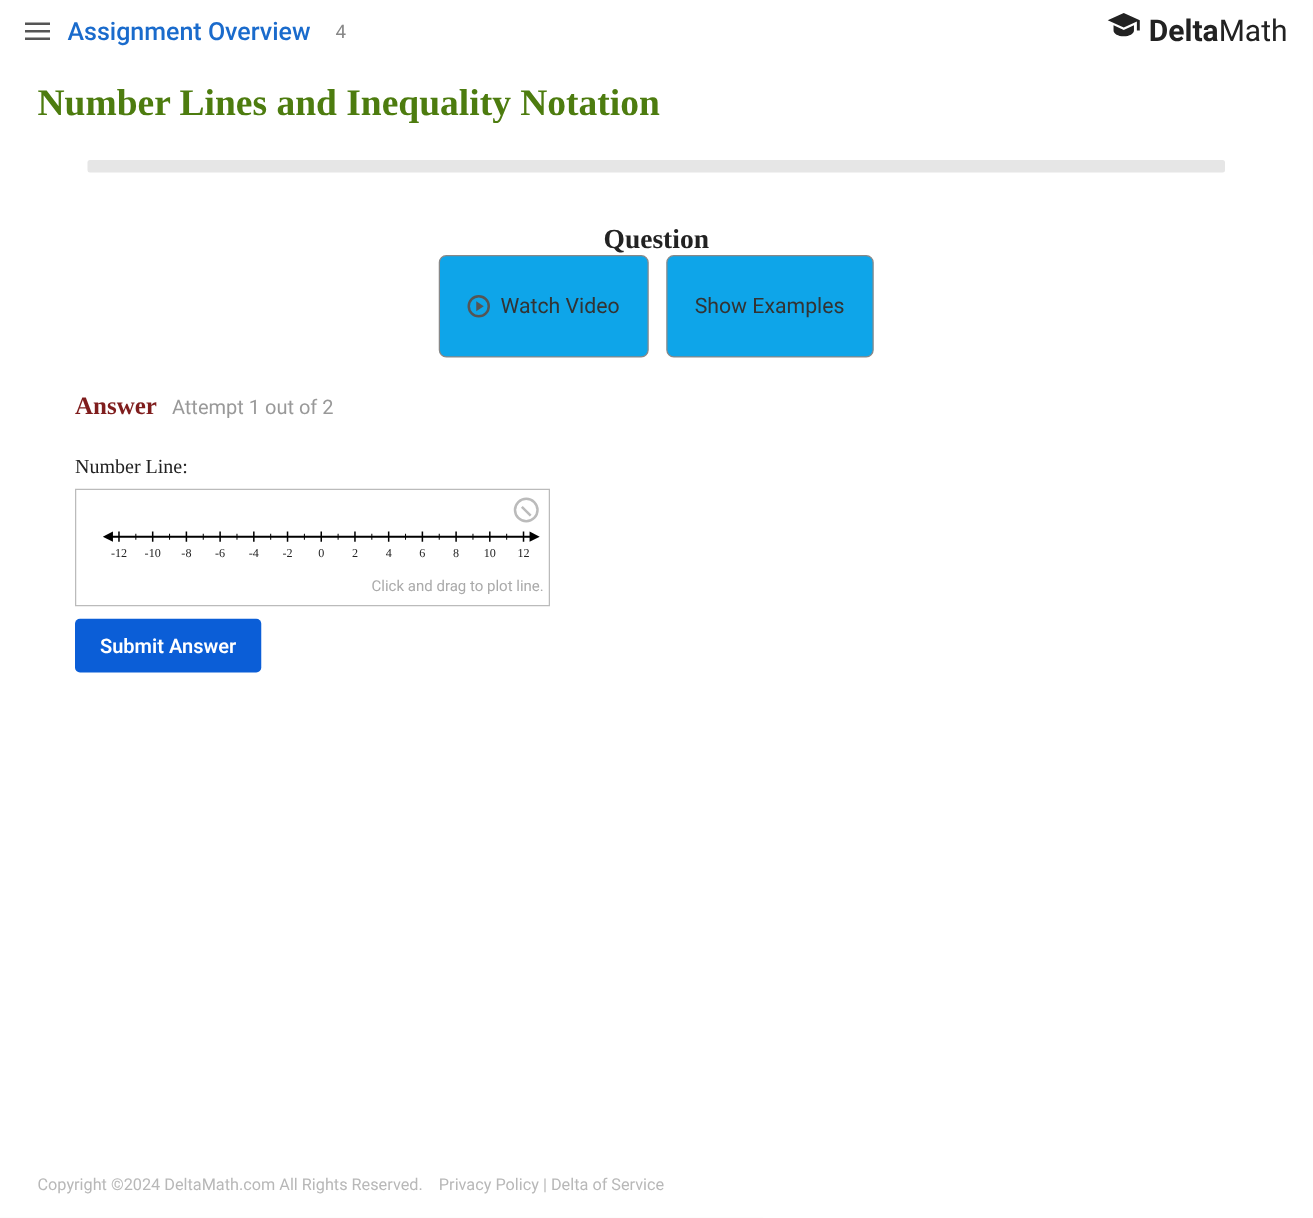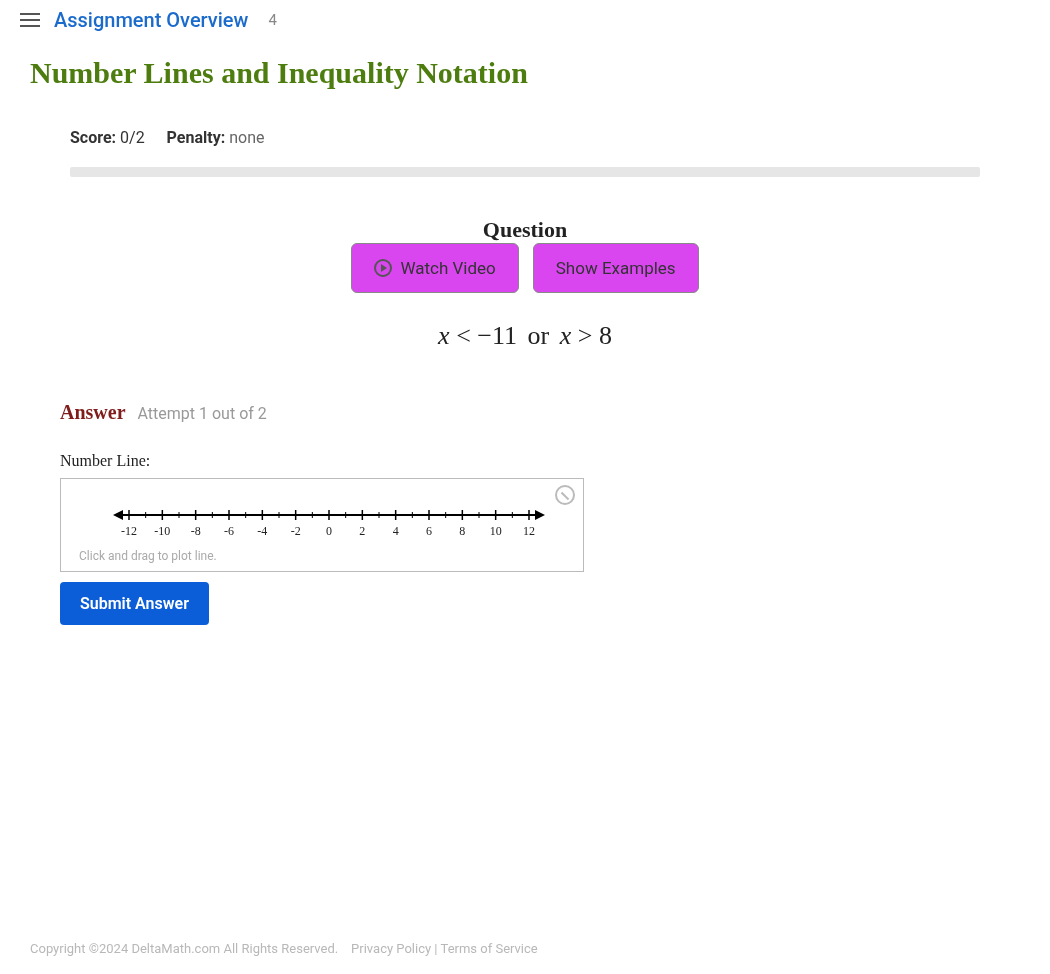--- a/index.html
+++ b/index.html
@@ -100,23 +100,23 @@
   font-weight: 700;
   color: #222;
   font-family: Georgia, "Times New Roman", serif;
 }
 .q-buttons { display: flex; gap: 14px; }
 .q-btn {
   display: flex;
   align-items: center;
   gap: 8px;
   border: 1px solid #888;
-  background: #d946ef;
+  background: #0ea5e9;
   border-radius: 6px;
-  padding: 14px 22px;
+  padding: 30px 22px;
   font-size: 17px;
   color: #333;
   cursor: pointer;
   font-family: inherit;
 }
 .play-icon {
   width: 18px; height: 18px;
   border: 2px solid #555;
   border-radius: 50%;
   position: relative;
@@ -165,21 +165,21 @@
 
 .nl-label {
   font-size: 16px;
   font-family: Georgia, serif;
   color: #222;
   margin-bottom: 8px;
 }
 
 .numline-box {
   border: 1px solid #bbb;
-  width: 524px;
+  width: 380px;
   padding: 18px 4px 8px 18px;
   position: relative;
   background: #fff;
 }
 .reset-icon {
   position: absolute;
   top: 6px; right: 8px;
   width: 20px; height: 20px;
   border: 2px solid #bbb;
   border-radius: 50%;
@@ -190,21 +190,21 @@
   content: "";
   position: absolute;
   left: 3px; top: 8px;
   width: 10px; height: 2px;
   background: #bbb;
   transform: rotate(45deg);
 }
 
 .numline-svg { width: 100%; height: 50px; display: block; }
 .numline-help {
-  text-align: left;
+  text-align: right;
   font-size: 12px;
   color: #aaa;
   margin-top: 2px;
 }
 
 .submit-btn {
   margin-top: 10px;
   background: #0b5ed7;
   color: #fff;
   border: none;
@@ -233,57 +233,50 @@
   <div class="topbar">
     <div class="topbar-left">
       <div class="hamburger-icon">
         <span></span>
           <span></span>
           <span></span>
       </div>
       <a href="#" class="breadcrumb-link">Assignment Overview</a>
       <span class="breadcrumb-count">4</span>
     </div>
+    <div class="logo">
+      <span class="logo-icon">
+        <svg viewBox="0 0 24 24" fill="#222">
+            <path d="M12 2L1 7l11 5 9-4.09V14h2V7L12 2zm-7 8.5V14c0 2.21 3.13 4 7 4s7-1.79 7-4v-3.5l-7 3.18-7-3.18z"></path>
+          </svg>
+      </span>
+      <span><span class="delta">Delta</span><span class="math">Math</span></span>
+    </div>
   </div>
 
   <div class="content">
     <h1 class="page-title">Number Lines and Inequality Notation</h1>
 
-    <div class="score-row">
-      <span class="score-label">Score:</span>
-      <span>0/2</span>
-      <span class="penalty-label">Penalty:</span>
-      <span class="penalty-val">none</span>
-    </div>
     <div class="progress-track"></div>
 
     <div class="question-block">
       <div class="q-header">
         <div class="q-title">Question</div>
         <div class="q-buttons">
           <button class="q-btn">
             <span class="play-icon"></span>
             <span>Watch Video</span>
           </button>
           <button class="q-btn">
             <span>Show Examples</span>
           </button>
         </div>
       </div>
 
 
-      <div class="inequality">
-        <span>x</span>
-        <span class="op">&lt;</span>
-        <span class="op">−11</span>
-        <span class="or">or</span>
-        <span>x</span>
-        <span class="op">&gt;</span>
-        <span class="op">8</span>
-      </div>
 
       <div class="answer-row">
         <span class="answer-label">Answer</span>
         <span class="attempt-text">Attempt 1 out of 2</span>
       </div>
 
       <div class="nl-label">Number Line:</div>
 
       <div class="numline-box">
         <div class="reset-icon"></div>
@@ -337,16 +330,16 @@
 
       <button class="submit-btn">Submit Answer</button>
     </div>
   </div>
 
   <div class="footer">
     <span>Copyright ©2024 DeltaMath.com All Rights Reserved.</span>
     &nbsp;&nbsp;
     <a href="#">Privacy Policy</a>
     <span> | </span>
-    <a href="#">Terms of Service</a>
+    <a href="#">Delta of Service</a>
   </div>
 
 </div>
 
 </body></html>

